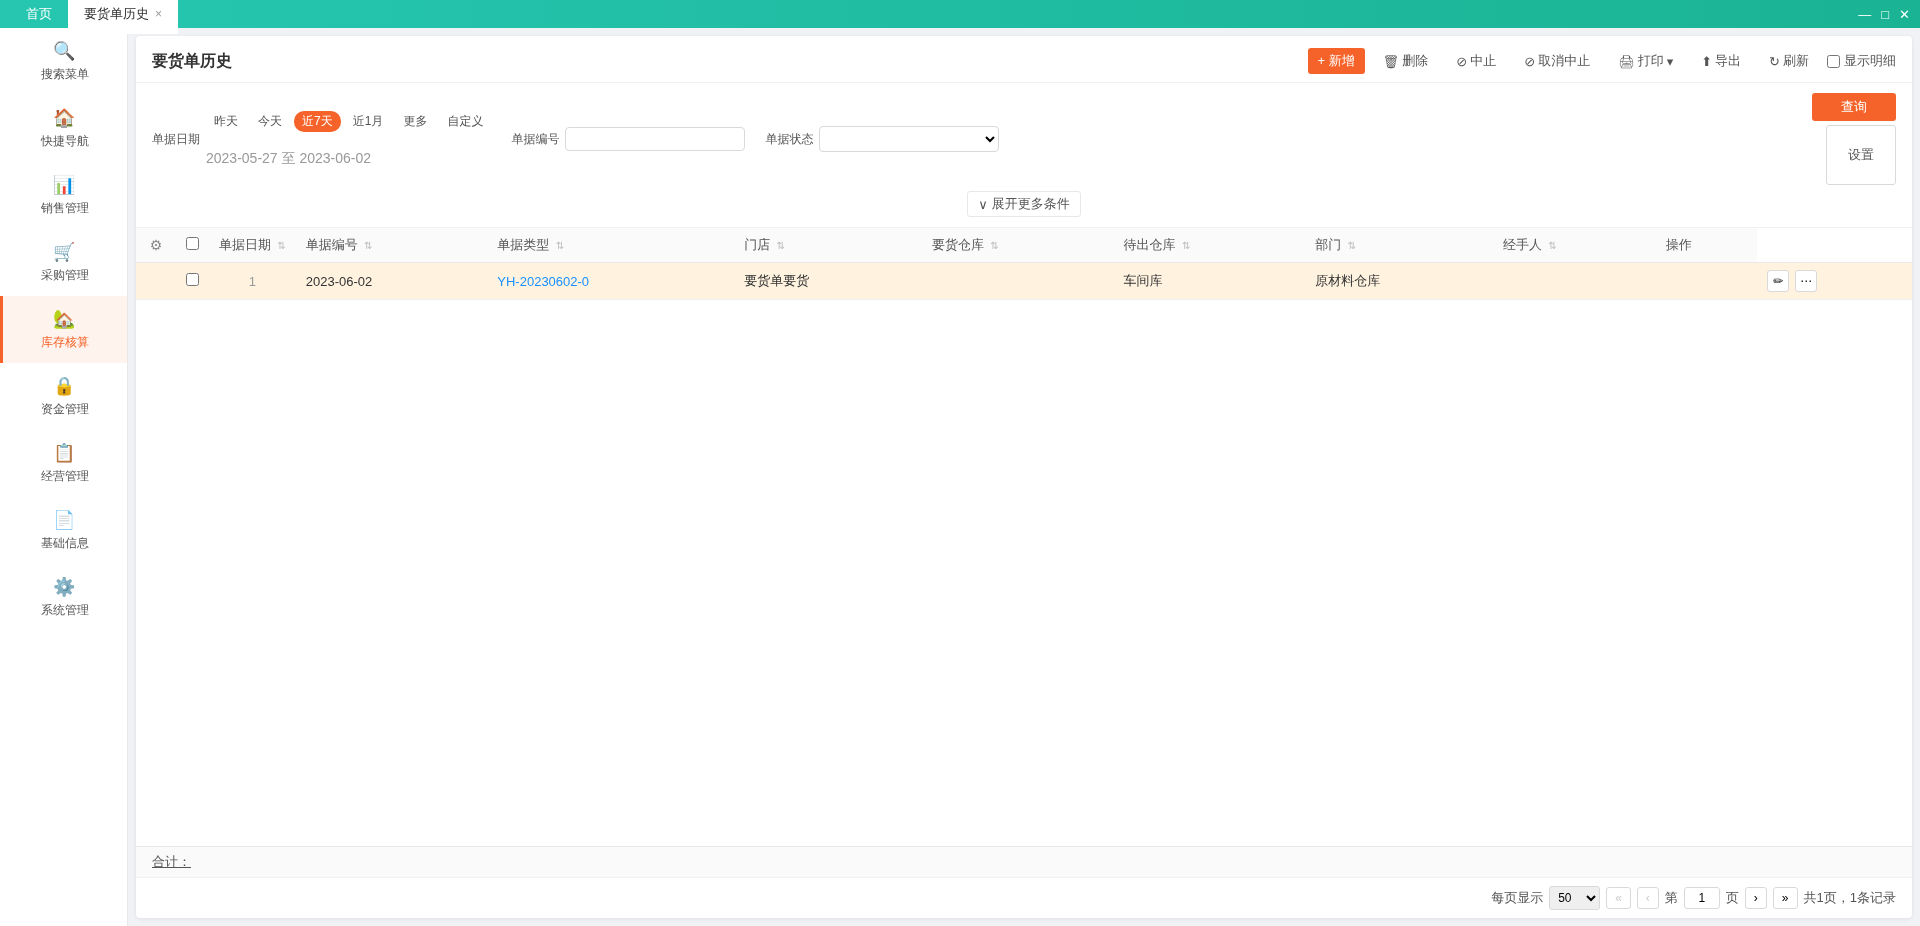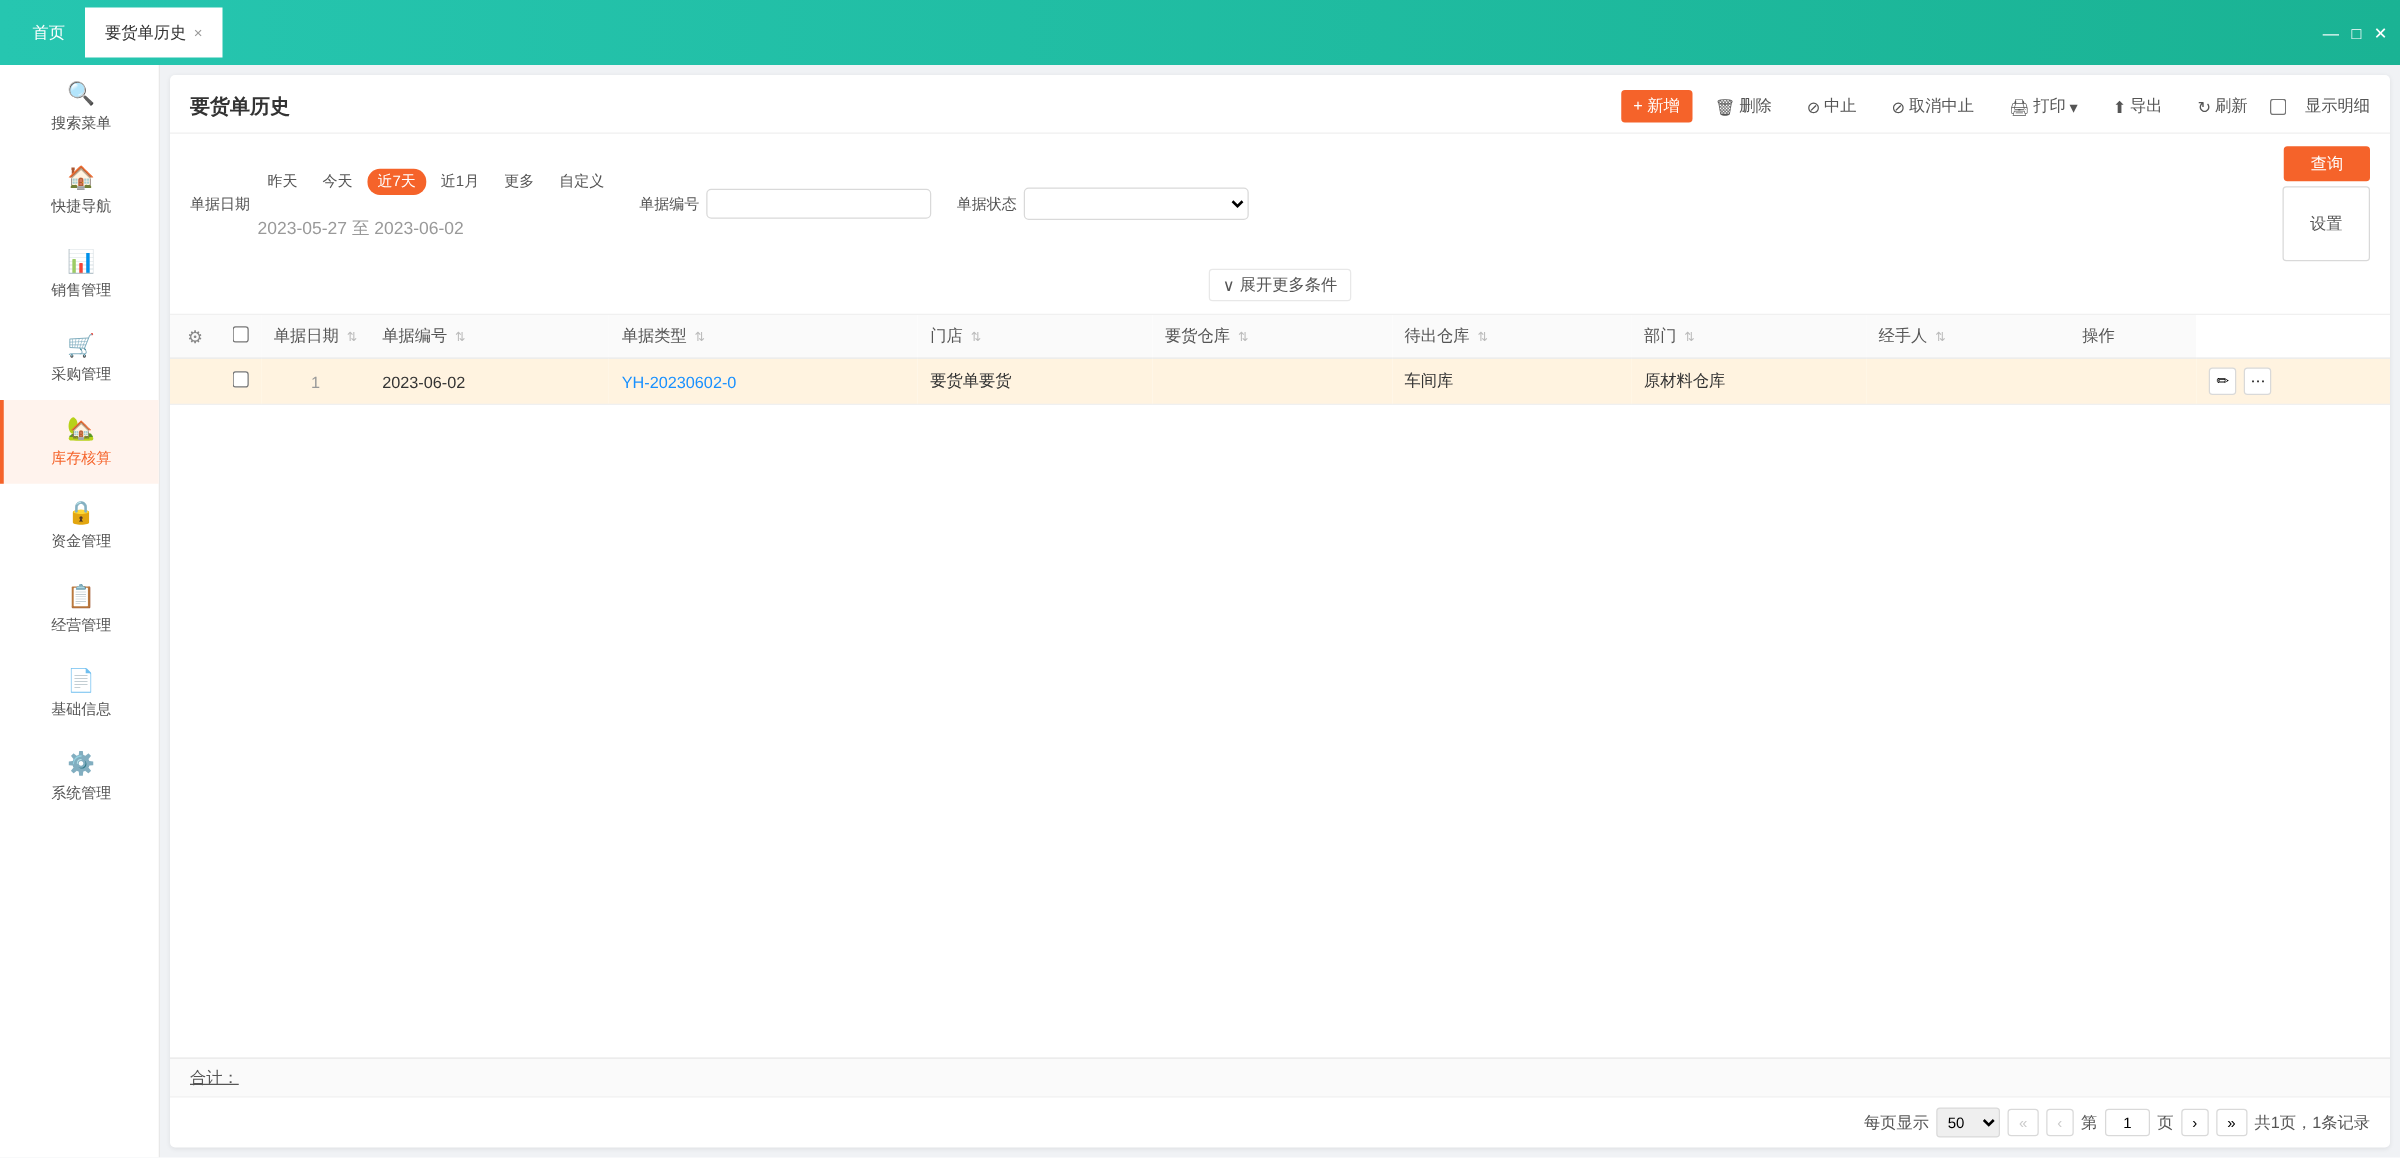--- a/index.html
+++ b/index.html
@@ -1,20 +1,20 @@
 <!DOCTYPE html>
 <html><head>
   <meta charset="utf-8">
   <style>
     * { box-sizing: border-box; margin: 0; padding: 0; font-family: 'Microsoft YaHei', Arial, sans-serif; font-size: 13px; }
     body { display: flex; flex-direction: column; height: 926px; overflow: hidden; background: #f0f2f5; }
 
     
     .top-bar {
-      height: 52px;
+      height: 28px;
       background: linear-gradient(90deg, #26c6b0, #1ab394);
       display: flex;
       align-items: center;
       padding: 0 10px;
       color: white;
       flex-shrink: 0;
     }
     .top-bar-tabs {
       display: flex;
       align-items: center;
@@ -134,21 +134,21 @@
       font-size: 12px;
       border-radius: 3px;
     }
     .toolbar-btn.primary {
       background: #f5632a;
       color: white;
     }
     .display-detail-btn {
       display: flex;
       align-items: center;
-      gap: 15px;
+      gap: 4px;
       font-size: 12px;
       color: #555;
       cursor: pointer;
     }
 
     
     .filter-area {
       padding: 10px 16px;
       border-bottom: 1px solid #f0f0f0;
     }
@@ -234,21 +234,21 @@
       margin-left: auto;
     }
     .query-btn {
       background: #f5632a;
       color: white;
       border: none;
       padding: 5px 18px;
       border-radius: 3px;
       cursor: pointer;
       font-size: 13px;
-      width: 69px;
+      width: 84px;
     }
     .settings-btn {
       background: white;
       color: #555;
       border: 1px solid #d9d9d9;
       padding: 20px 18px;
       border-radius: 3px;
       cursor: pointer;
       font-size: 13px;
       width: 70px;

